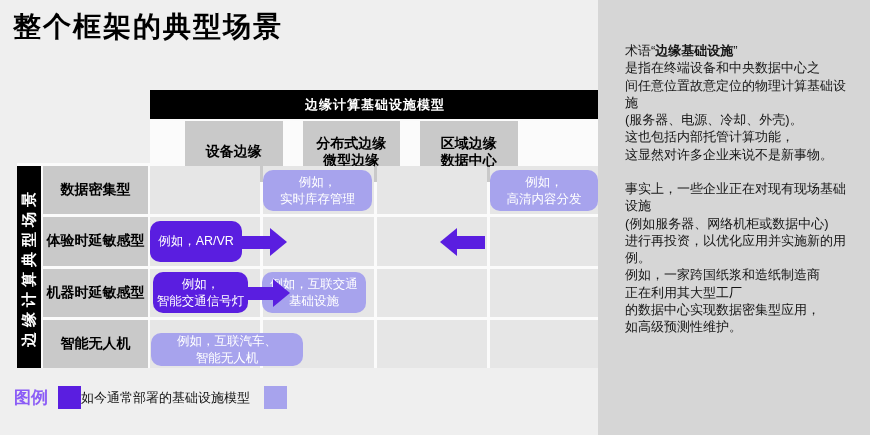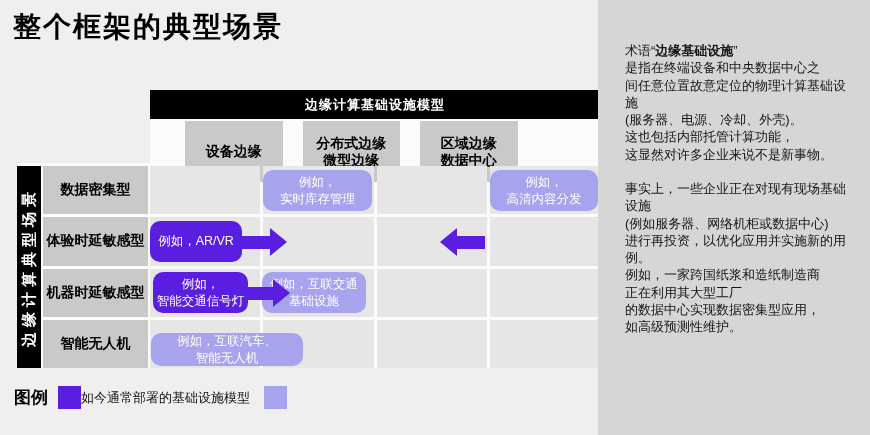--- a/index.html
+++ b/index.html
@@ -56,21 +56,21 @@
   .ar-right .stem{left:0;}
   .ar-right .head{left:28px;border-left:17px solid #5a1ee0;}
   .ar-left .stem{left:17px;}
   .ar-left .head{left:0;border-right:17px solid #5a1ee0;}
   #ar1{left:92px;top:62px;}
   #ar2{left:290px;top:62px;}
   #ar3{left:95px;top:113px;}
 
   
   #legend{position:absolute;left:14px;top:386px;display:flex;align-items:center;}
-  .legend-title{font-size:17px;font-weight:bold;color:#000000;}
+  .legend-title{font-size:17px;font-weight:bold;color:#8b5cf6;}
   .swatch{width:23px;height:23px;margin-left:10px;}
   .sw-dark{background:#5a1ee0;}
   .sw-light{background:#a7a3ed;}
   .legend-label{font-size:13px;color:#111;}
   .gap2{margin-left:14px;}
 
   
   #side-panel{position:absolute;left:598px;top:0;width:272px;height:435px;background:#d6d6d6;
     box-sizing:border-box;padding:26px 8px 0 11px;font-size:13px;line-height:1.33;color:#151515;}
   #side-panel p{margin:16px;}

